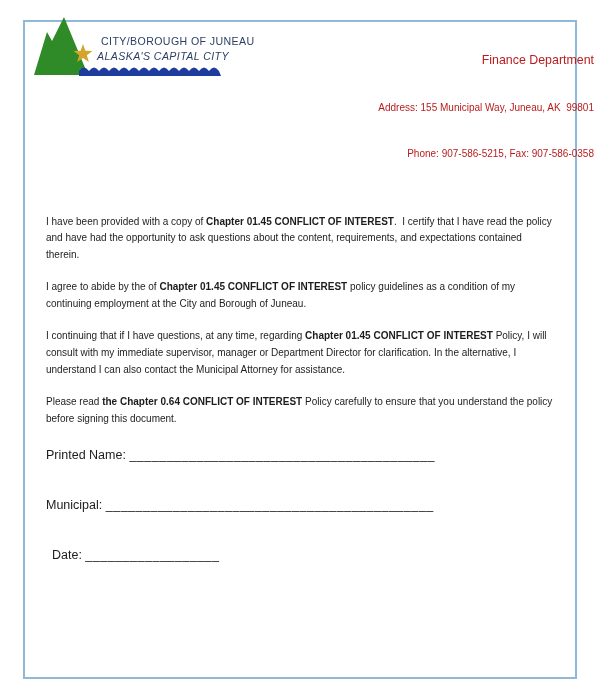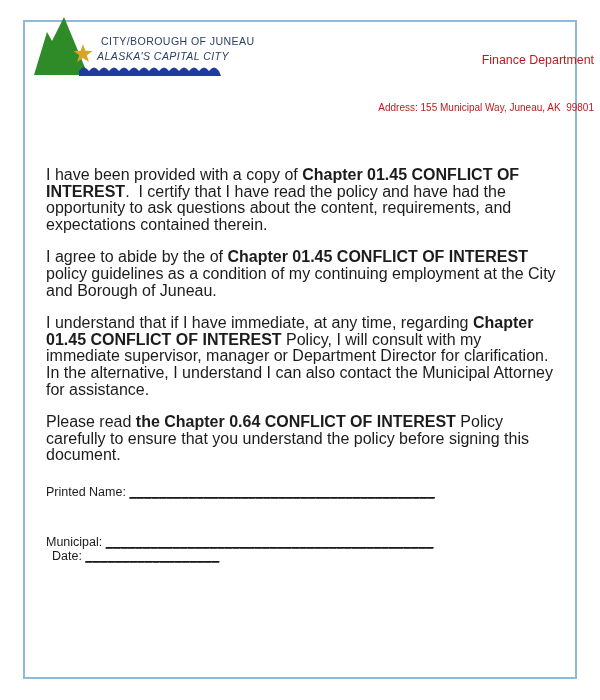--- a/index.html
+++ b/index.html
@@ -65,37 +65,37 @@
     margin: 21px 10px 0 10px;
     text-align: center;
     font-size: 14.7px;
     font-weight: bold;
     color: #111111;
     text-decoration: underline;
   }
   
   .doc-body {
     margin: 21px 44px 0 46px;
-    font-size: 16px;
+    font-size: 10px;
     line-height: 16.6px;
     color: #1c1c1c;
   }
   .doc-body p { margin: 0 0 16px 0; }
   .doc-body p span, .doc-body p b { white-space: pre-wrap; }
   
   .sig-line {
     margin-left: 46px;
     font-size: 12.5px;
     color: #1c1c1c;
     white-space: pre-wrap;
   }
   .sig-printed { margin-top: 21px; }
   .sig-signature { margin-top: 36px; }
-  .sig-date { margin-left: 52px; }
-  .rule { letter-spacing: 0.5px; text-decoration: underline; }
+  .sig-date { margin-top: 36px; margin-left: 52px; }
+  .rule { letter-spacing: 0.5px; }
 </style>
 </head>
 <body>
 
 <div class="page">
   <div class="frame"></div>
 
   <div class="content">
 
     <div class="header">
@@ -113,30 +113,31 @@
         <svg class="star" width="20" height="19" viewBox="0 0 20 19">
           <polygon fill="#d7a42a" points="10,0 12.35,6.76 19.5,6.9 13.8,11.24 15.9,18.1 10,14 4.1,18.1 6.2,11.24 0.5,6.9 7.65,6.76"></polygon>
         </svg>
         <span class="org1">CITY/BOROUGH OF JUNEAU</span>
         <span class="org2">ALASKA'S CAPITAL CITY</span>
       </div>
 
       <div class="dept">
         <div class="dept-name">Finance Department</div>
         <div class="dept-line">Address: 155 Municipal Way, Juneau, AK  99801</div>
+        <div class="dept-line">Phone: 907-586-5215, Fax: 907-586-0358</div>
       </div>
     </div>
 
 
     <div class="doc-body">
       <p><span>I have been provided with a copy of </span><b>Chapter 01.45 CONFLICT OF INTEREST</b><span>.  I certify that I have read the policy and have had the opportunity to ask questions about the content, requirements, and expectations contained therein.</span></p>
 
       <p><span>I agree to abide by the of </span><b>Chapter 01.45 CONFLICT OF INTEREST</b><span> policy guidelines as a condition of my continuing employment at the City and Borough of Juneau.</span></p>
 
-      <p><span>I understand that if I have immediate, at any time, regarding </span><b>Chapter 01.45 CONFLICT OF INTEREST</b><span> Policy, I will consult with my immediate supervisor, manager or Department Director for clarification. In the alternative, I understand I can also contact the Municipal Attorney for assistance.</span></p>
+      <p><span>I continuing that if I have questions, at any time, regarding </span><b>Chapter 01.45 CONFLICT OF INTEREST</b><span> Policy, I will consult with my immediate supervisor, manager or Department Director for clarification. In the alternative, I understand I can also contact the Municipal Attorney for assistance.</span></p>
 
       <p><span>Please read </span><b>the Chapter 0.64 CONFLICT OF INTEREST</b><span> Policy carefully to ensure that you understand the policy before signing this document.</span></p>
     </div>
 
     <div class="sig-line sig-printed"><span>Printed Name: </span><span class="rule">_________________________________________</span></div>
 
     <div class="sig-line sig-signature"><span>Municipal: </span><span class="rule">____________________________________________</span></div>
 
     <div class="sig-line sig-date"><span>Date: </span><span class="rule">__________________</span></div>
   </div>

